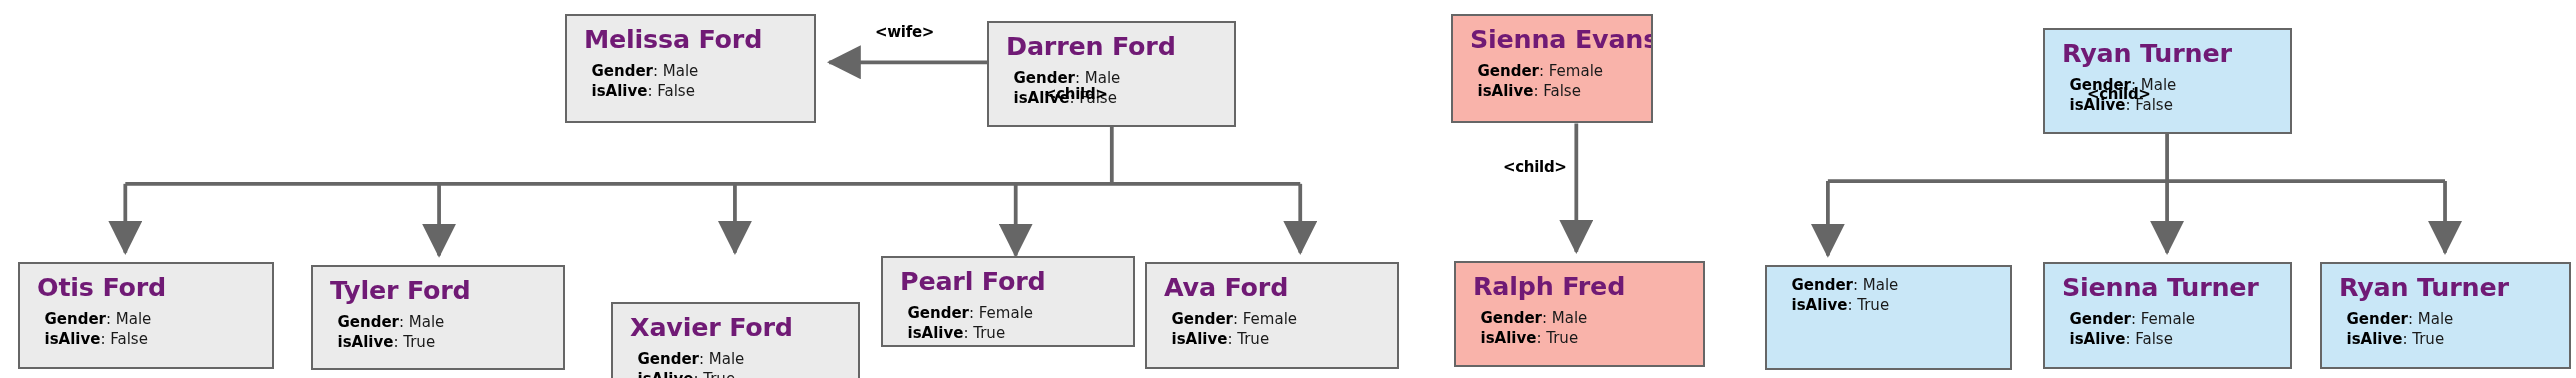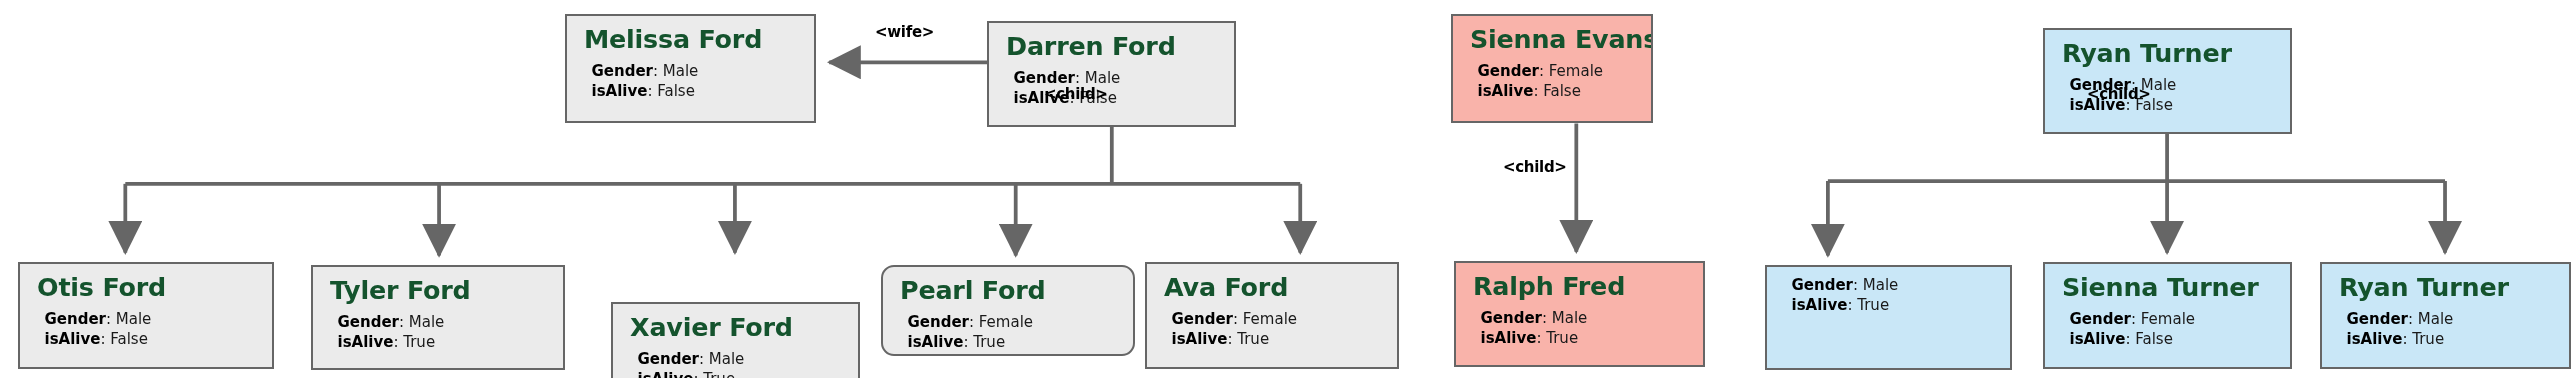--- a/index.html
+++ b/index.html
@@ -38,21 +38,21 @@
     padding: 0;
     overflow: hidden;
   }
   .node.gray  { background: #ebebeb; }
   .node.pink  { background: #f9b3aa; }
   .node.blue  { background: #c9e7f7; }
 
   .node-name {
     font-weight: bold;
     font-size: 25.4px;
-    color: #14532d;
+    color: #701a75;
     line-height: 1.0;
     margin: 11.3px 0 0 17px;
     letter-spacing: -0.2px;
     white-space: nowrap;
   }
   .node-attrs {
     margin: 9.4px 0 0 24.5px;
   }
   .attr-line {
     font-size: 15px;
@@ -142,21 +142,21 @@
           <div class="attr-line"><span class="attr-key">isAlive</span><span>: True</span></div>
         </div>
       </div>
       <div class="node gray" style="left: 611px; top: 262px; width: 249px; height: 107px; margin-top: 40px;">
         <div class="node-name">Xavier Ford</div>
         <div class="node-attrs">
           <div class="attr-line"><span class="attr-key">Gender</span><span>: Male</span></div>
           <div class="attr-line"><span class="attr-key">isAlive</span><span>: True</span></div>
         </div>
       </div>
-      <div class="node gray" style="left: 881px; top: 265px; width: 254px; height: 91px; border-radius: 13px;">
+      <div class="node gray" style="left: 881px; top: 256px; width: 254px; height: 91px;">
         <div class="node-name">Pearl Ford</div>
         <div class="node-attrs">
           <div class="attr-line"><span class="attr-key">Gender</span><span>: Female</span></div>
           <div class="attr-line"><span class="attr-key">isAlive</span><span>: True</span></div>
         </div>
       </div>
       <div class="node gray" style="left: 1145px; top: 262px; width: 254px; height: 107px;">
         <div class="node-name">Ava Ford</div>
         <div class="node-attrs">
           <div class="attr-line"><span class="attr-key">Gender</span><span>: Female</span></div>

